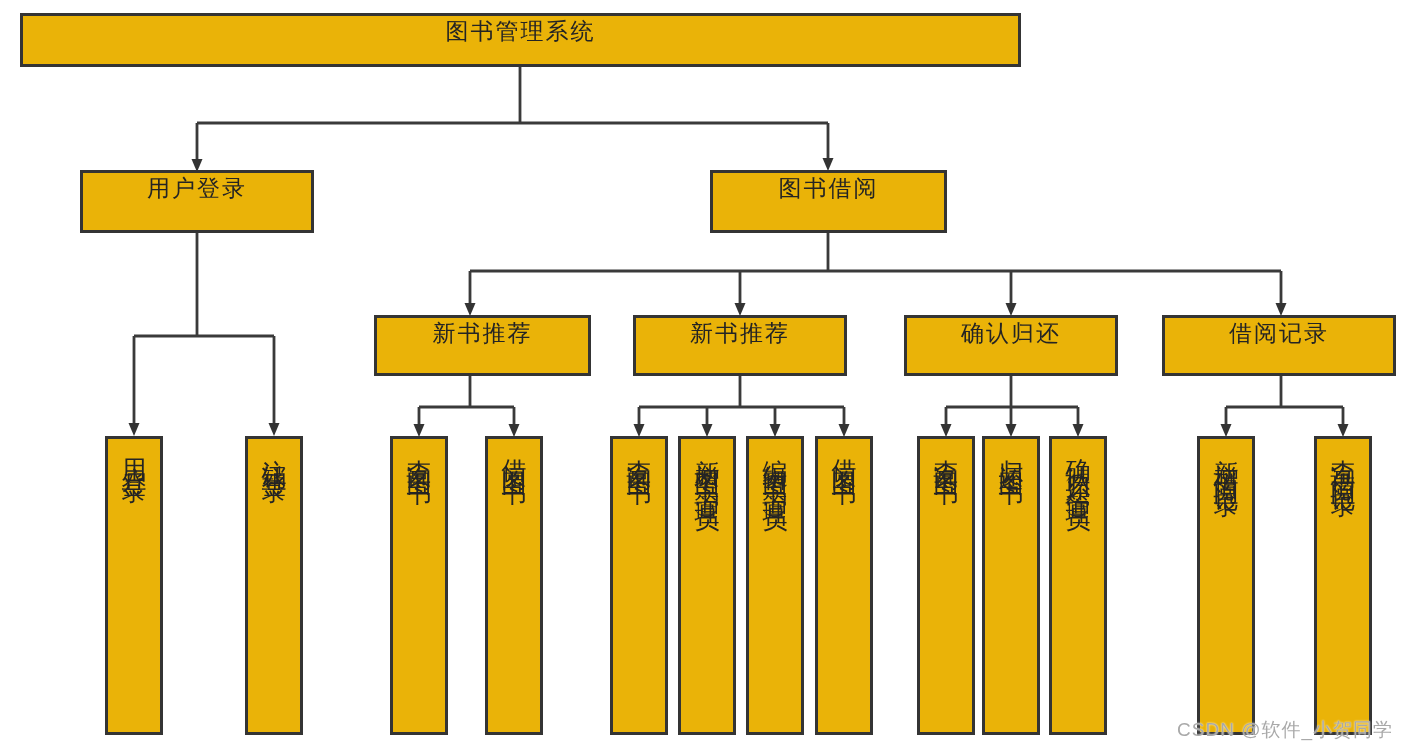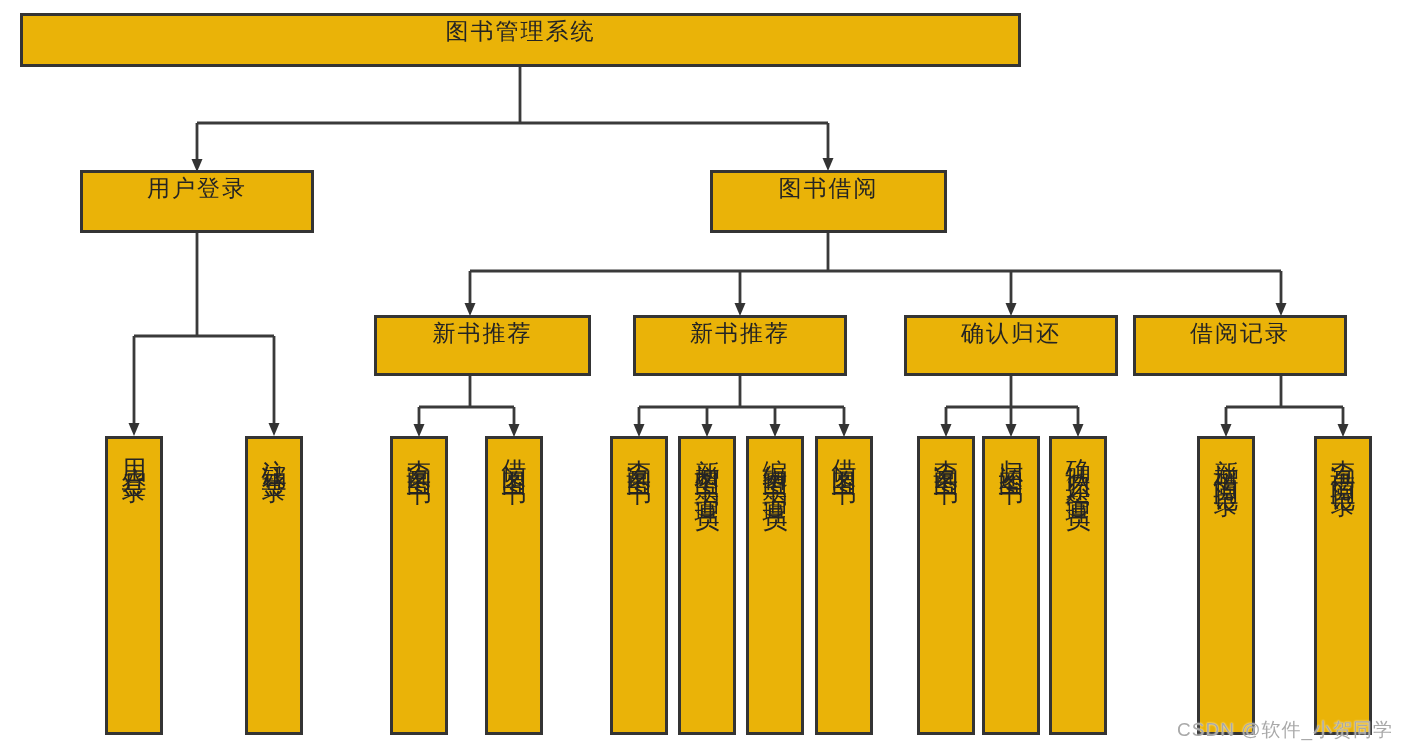--- a/index.html
+++ b/index.html
@@ -48,21 +48,21 @@
     color: #242424;
     white-space: nowrap;
   }
   
   #n-root           { left: 20px;   top: 13px;  width: 1001px; height: 54px; }
   #n-user-login     { left: 80px;   top: 170px; width: 234px;  height: 63px; }
   #n-book-mgmt      { left: 710px;  top: 170px; width: 237px;  height: 63px; }
   #n-new-book-rec   { left: 362px;  top: 315px; width: 217px;  height: 61px; margin-left: 12px; }
   #n-book-borrow    { left: 633px;  top: 315px; width: 214px;  height: 61px; }
   #n-current-borrow { left: 904px;  top: 315px; width: 214px;  height: 61px; }
-  #n-borrow-records { left: 1133px; top: 315px; width: 214px;  height: 61px; }
+  #n-borrow-records { left: 1162px; top: 315px; width: 234px;  height: 61px; }
   .leaf { top: 436px; width: 58px; height: 299px; }
   #n-leaf-user-login { left: 105px;  }
   #n-leaf-logout     { left: 245px;  }
   #n-leaf-nbr-query  { left: 390px;  }
   #n-leaf-nbr-borrow { left: 485px;  }
   #n-leaf-bb-query   { left: 610px;  }
   #n-leaf-bb-add     { left: 678px;  }
   #n-leaf-bb-edit    { left: 746px;  }
   #n-leaf-bb-borrow  { left: 815px;  }
   #n-leaf-cb-query   { left: 917px;  }

